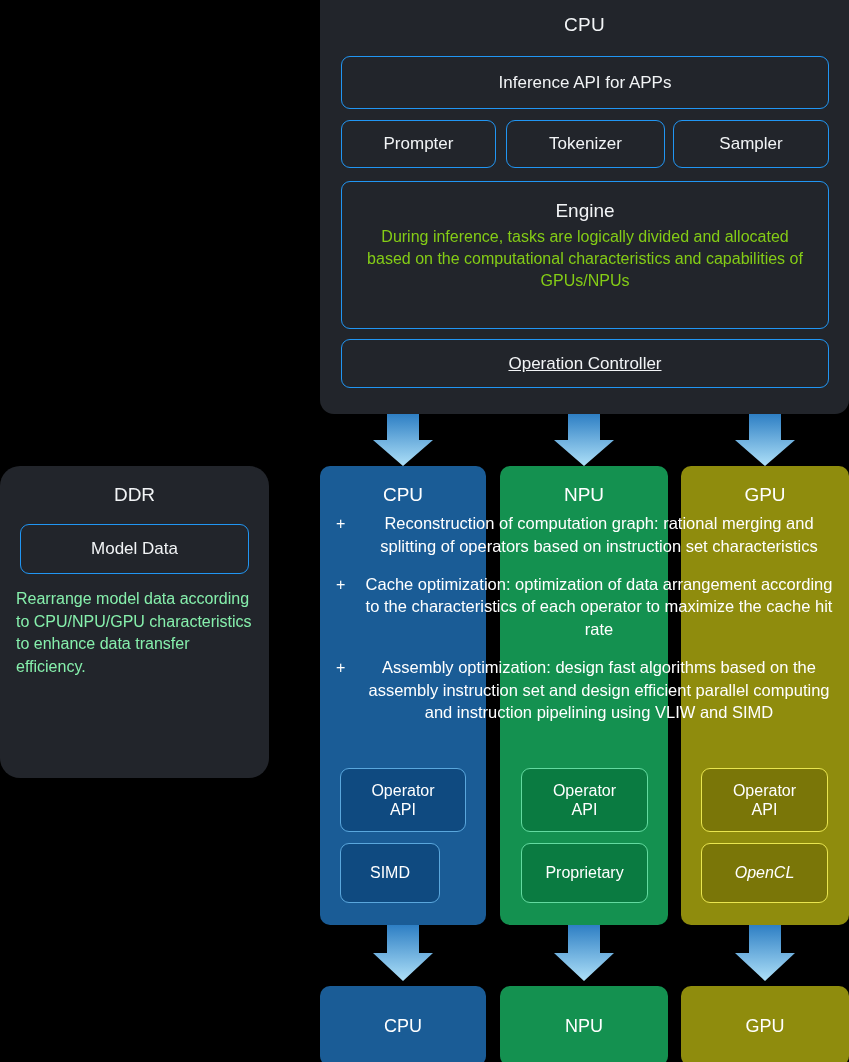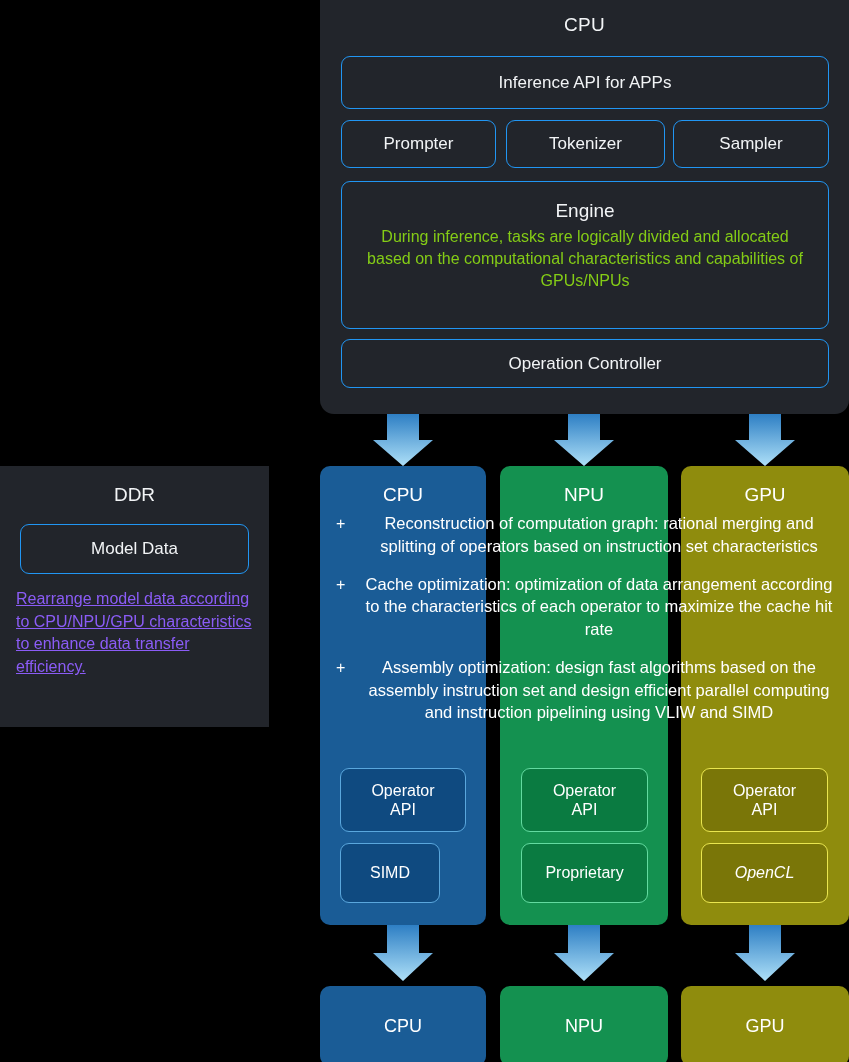--- a/index.html
+++ b/index.html
@@ -62,46 +62,46 @@
     flex-direction: column;
     justify-content: flex-start;
     padding-top: 18px;
   }
   .engine-title { font-size: 19px; color: #f2f4f6; margin-bottom: 4px; }
   .engine-desc {
     font-size: 16px; color: #84cc16; line-height: 1.38;
     padding: 0 22px; text-align: center;
   }
   .box-opcontroller {
-    left: 21px; top: 353px; width: 488px; height: 49px; font-size: 17px;
+    left: 21px; top: 353px; width: 488px; height: 49px; font-size: 17px; text-decoration: underline;
   }
 
   
   .ddr-panel {
     position: absolute;
     left: 0px; top: 466px;
-    width: 269px; height: 261px;
+    width: 269px; height: 312px;
     background: #22252b;
-    border-radius: 0;
+    border-radius: 20px;
   }
   .ddr-title {
     position: absolute; top: 18px; left: 0; width: 100%;
     text-align: center; color: #f2f4f6; font-size: 19px;
   }
   .ddr-modeldata {
     position: absolute;
     left: 20px; top: 58px; width: 229px; height: 50px;
     border: 1px solid #2196f3; border-radius: 9px;
     display: flex; align-items: center; justify-content: center;
     color: #f2f4f6; font-size: 17px;
   }
   .ddr-note {
     position: absolute;
     left: 16px; top: 122px; width: 236px;
-    color: #8b5cf6; font-size: 16px; line-height: 1.42; text-decoration: underline;
+    color: #86efac; font-size: 16px; line-height: 1.42;
   }
 
   
   .arrow { position: absolute; }
 
   
   .col {
     position: absolute;
     top: 466px;
     height: 459px;

